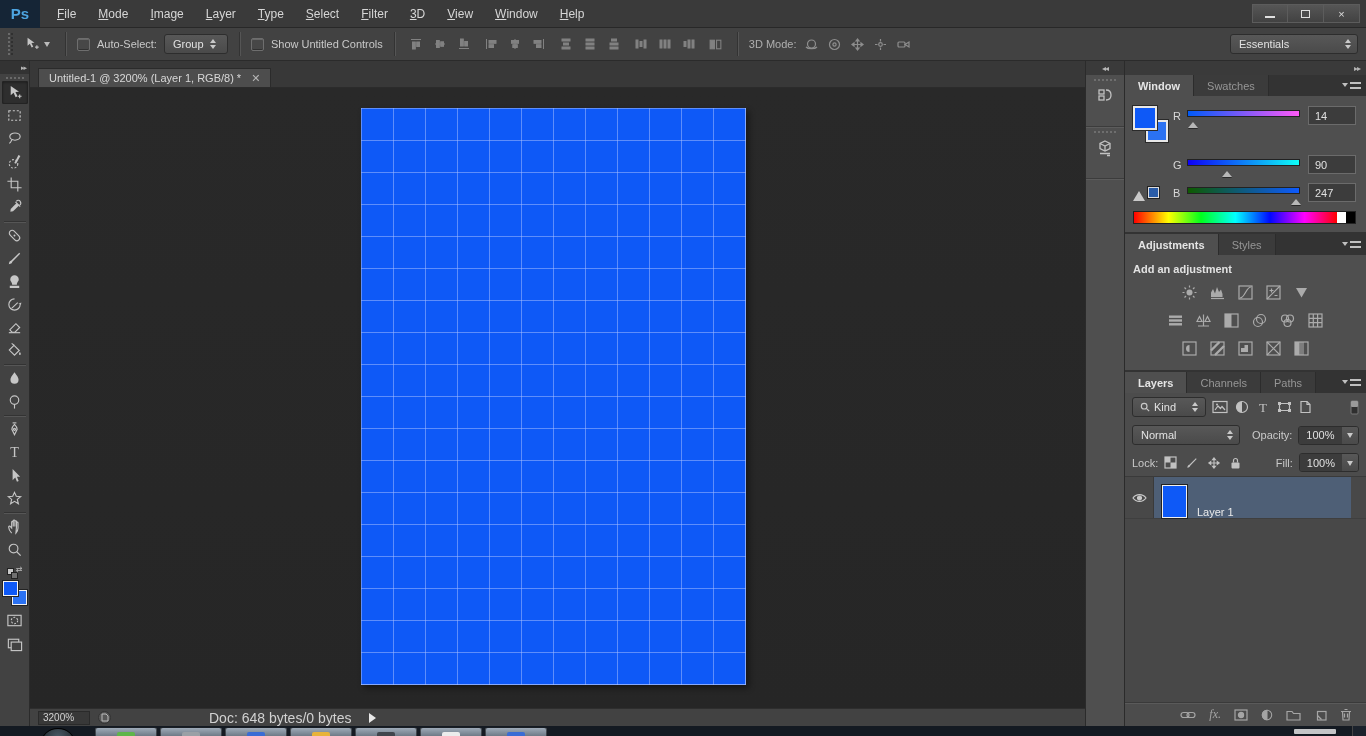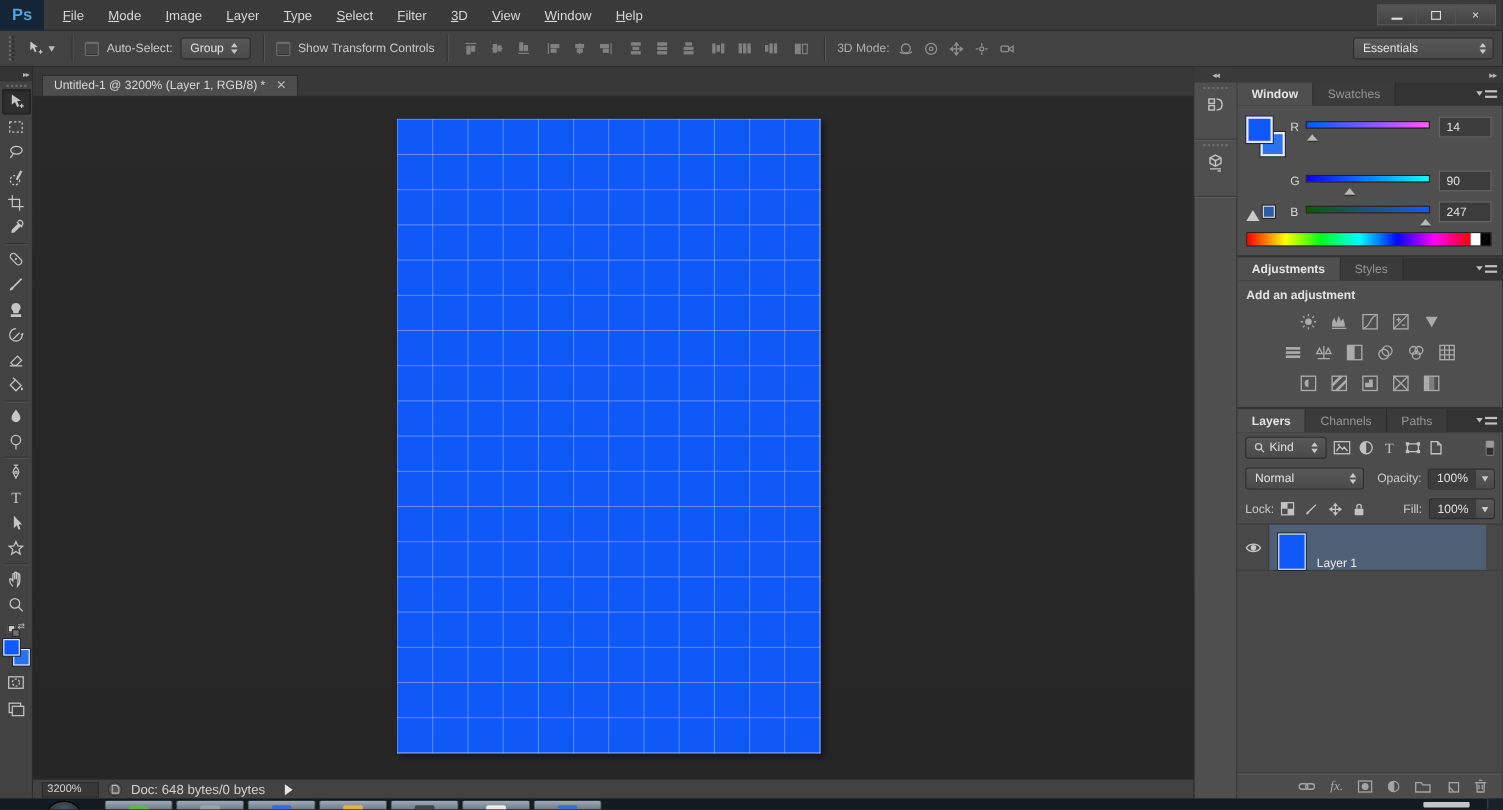--- a/index.html
+++ b/index.html
@@ -89,21 +89,21 @@
               border-right:1px solid rgba(173,195,255,.5);
               border-bottom:1px solid rgba(173,195,255,.5);
               box-shadow:3px 3px 6px rgba(0,0,0,.45); }
   .statusbar { height:18px; background:#424242; border-top:1px solid #2e2e2e; display:flex;
                align-items:center; gap:8px; padding-left:8px; flex:0 0 auto; }
   .zoom-field { width:52px; height:14px; background:#383838; border:1px solid #2a2a2a;
                 color:#d2d2d2; font-size:10px; display:flex; align-items:center; padding-left:4px; }
   .status-icon { width:13px; height:13px; border-radius:50%; background:#565656; border:1px solid #333;
                  display:flex; align-items:center; justify-content:center; }
   .status-icon svg { stroke:#b9b9b9; fill:none; stroke-width:1; }
-  .doc-info { color:#d2d2d2; font-size:12px; }
+  .doc-info { margin-left:90px; color:#d2d2d2; font-size:14px; }
   .status-arrow { width:0; height:0; border:5px solid transparent; border-left:7px solid #e8e8e8; margin-left:10px; }
 
   
   .dock { width:40px; background:#4f4f4f; border-left:1px solid #2b2b2b; border-right:1px solid #2b2b2b;
           display:flex; flex-direction:column; align-items:center; flex:0 0 auto; }
   .dock-head { width:100%; height:14px; background:#3a3a3a; color:#b5b5b5; font-size:8px;
                display:flex; align-items:center; justify-content:center; letter-spacing:-1px; }
   .dock-btn { width:100%; height:52px; border-bottom:1px solid #3c3c3c; box-shadow:0 1px 0 #5c5c5c;
               display:flex; flex-direction:column; align-items:center; padding-top:4px; gap:6px; }
   .dock-grip { width:22px; border-top:2px dotted #6e6e6e; }
@@ -236,21 +236,21 @@
     <span class="ob-label">Auto-Select:</span>
     <div class="dropdown" style="width:64px">
       <span>Group</span>
       <span class="spin">
           <i class="up"></i>
           <i class="dn"></i>
         </span>
     </div>
     <div class="ob-sep"></div>
     <div class="checkbox"></div>
-    <span class="ob-label">Show Transform Controls</span>
+    <span class="ob-label">Show Untitled Controls</span>
     <div class="ob-sep"></div>
 
     <div class="ob-group">
       <span class="obtn">
           <svg width="14" height="14" viewBox="0 0 14 14">
             <path d="M2 2.5h10" fill="none"></path>
             <rect x="3.5" y="5" width="2.8" height="7"></rect>
             <rect x="7.7" y="5" width="2.8" height="4.5"></rect>
           </svg>
         </span>

